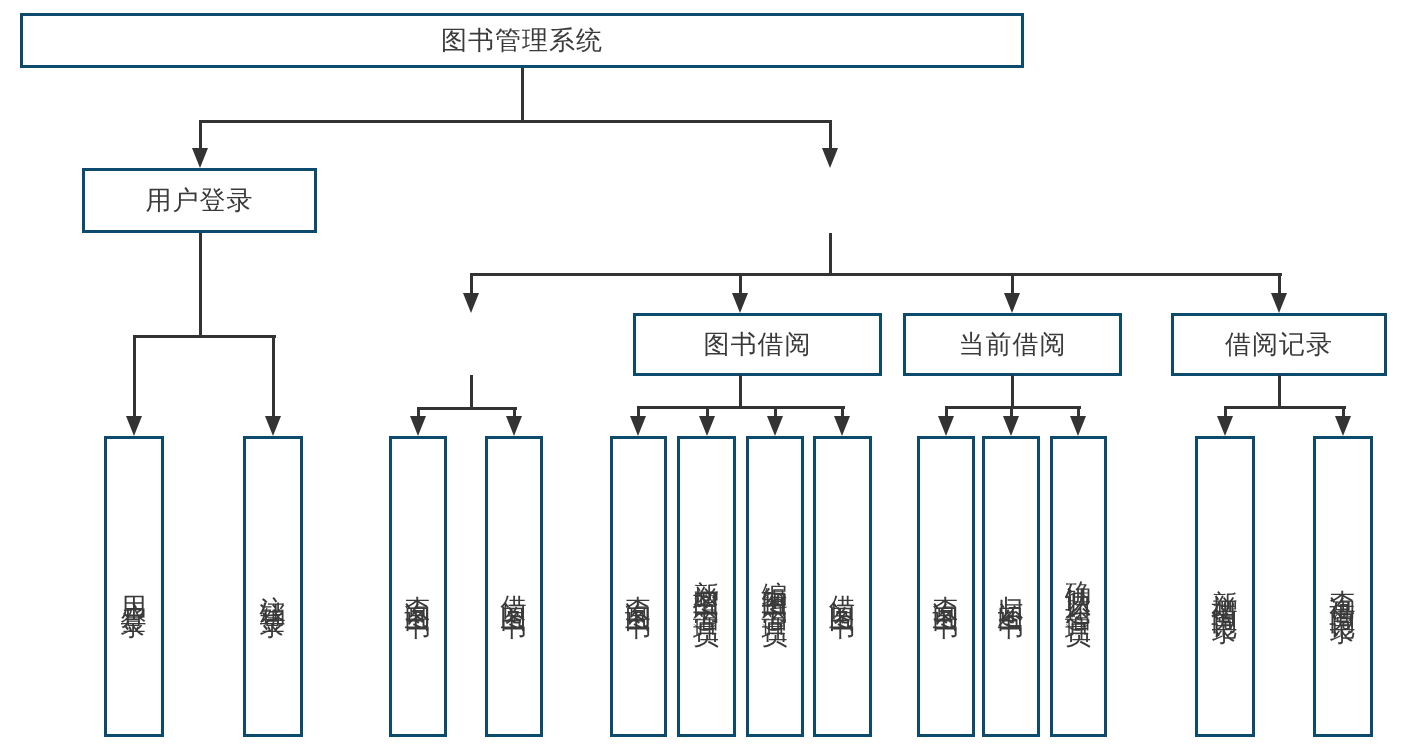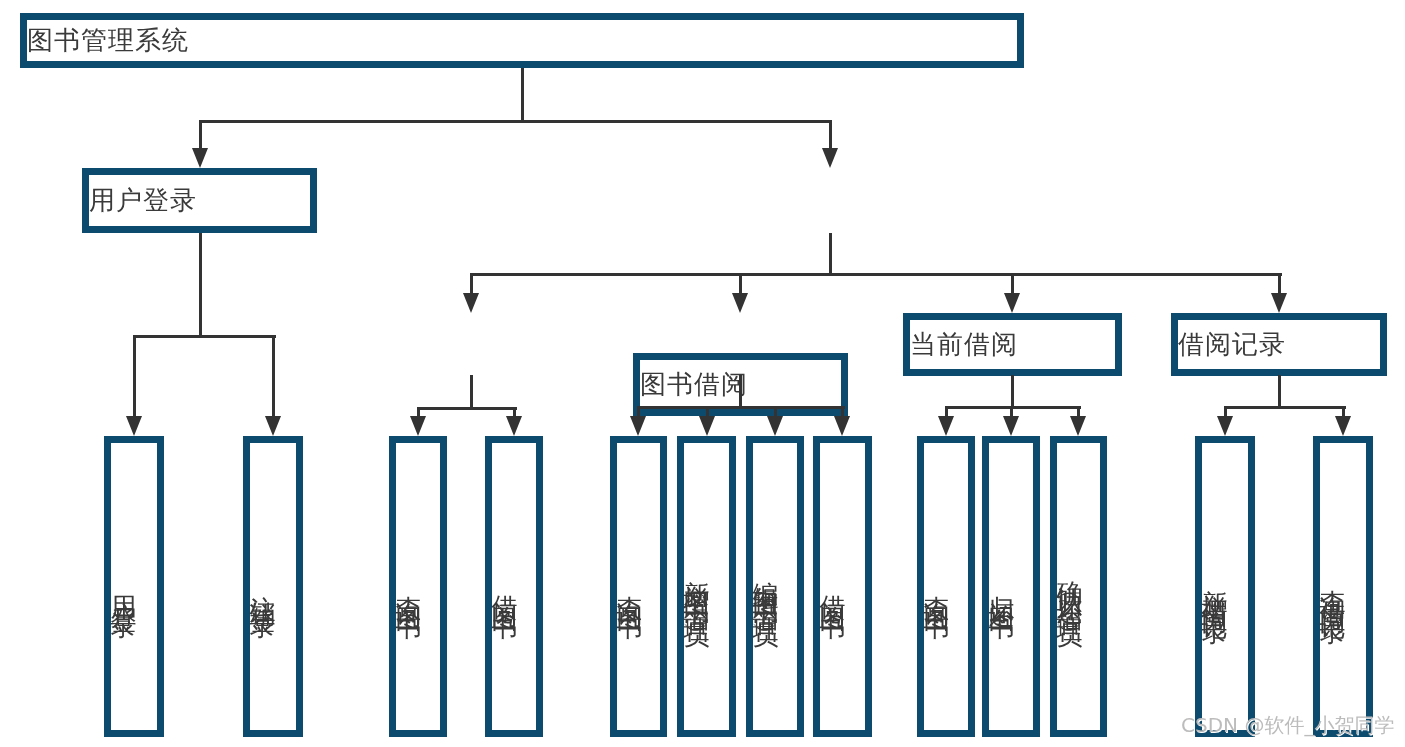--- a/index.html
+++ b/index.html
@@ -6,25 +6,25 @@
   #canvas{
     position:relative;
     width:1405px;height:747px;
     background:#ffffff;
     font-family:"DejaVu Sans","Liberation Sans",sans-serif;
     overflow:hidden;
   }
   .box{
     position:absolute;
     box-sizing:border-box;
-    border:7px solid #0c4a6e;
+    border:3px solid #0c4a6e;
     background:#ffffff;
     display:flex;
     align-items:center;
-    justify-content:flex-start;
+    justify-content:center;
     color:#3a3a3a;
   }
   .hbox{ font-size:26px; letter-spacing:1px; white-space:nowrap; }
   .vbox{ font-size:26px; }
   .vbox .vtext{
     writing-mode:vertical-rl;
     text-orientation:mixed;
     letter-spacing:6px;
     line-height:1;
     color:#3a3a3a;
@@ -79,21 +79,21 @@
   <div class="hline" style="left:470px;top:273px;width:812px;"></div>
   <div class="vline" style="left:470px;top:273px;height:22px;"></div>
   <div class="arrow" style="left:463px;top:293px;"></div>
   <div class="vline" style="left:739px;top:273px;height:22px;"></div>
   <div class="arrow" style="left:732px;top:293px;"></div>
   <div class="vline" style="left:1011px;top:273px;height:22px;"></div>
   <div class="arrow" style="left:1004px;top:293px;"></div>
   <div class="vline" style="left:1278px;top:273px;height:22px;"></div>
   <div class="arrow" style="left:1271px;top:293px;"></div>
 
-  <div class="box hbox" style="left:633px;top:313px;width:215px;height:63px;margin-top:40px;">
+  <div class="box hbox" style="left:633px;top:313px;width:249px;height:63px;">
     <span>图书借阅</span>
   </div>
   <div class="box hbox" style="left:903px;top:313px;width:219px;height:63px;">
     <span>当前借阅</span>
   </div>
   <div class="box hbox" style="left:1171px;top:313px;width:216px;height:63px;">
     <span>借阅记录</span>
   </div>
 
   <div class="vline" style="left:470px;top:375px;height:33px;"></div>
@@ -167,15 +167,14 @@
     <span class="vtext">确认归还（管理员）</span>
   </div>
 
   <div class="box vbox" style="left:1195px;top:436px;width:60px;height:301px;">
     <span class="vtext">新增借阅记录</span>
   </div>
   <div class="box vbox" style="left:1313px;top:436px;width:60px;height:301px;">
     <span class="vtext">查询借阅记录</span>
   </div>
 
-  <div id="watermark">CSDN @软件_小贺同学</div>
 
 </div>
 
 </body></html>

